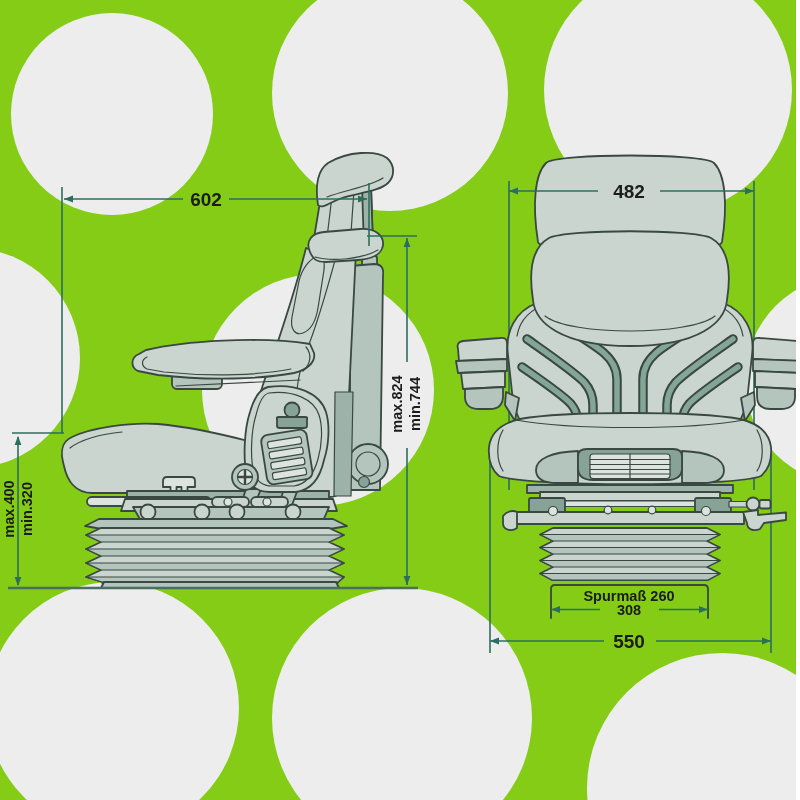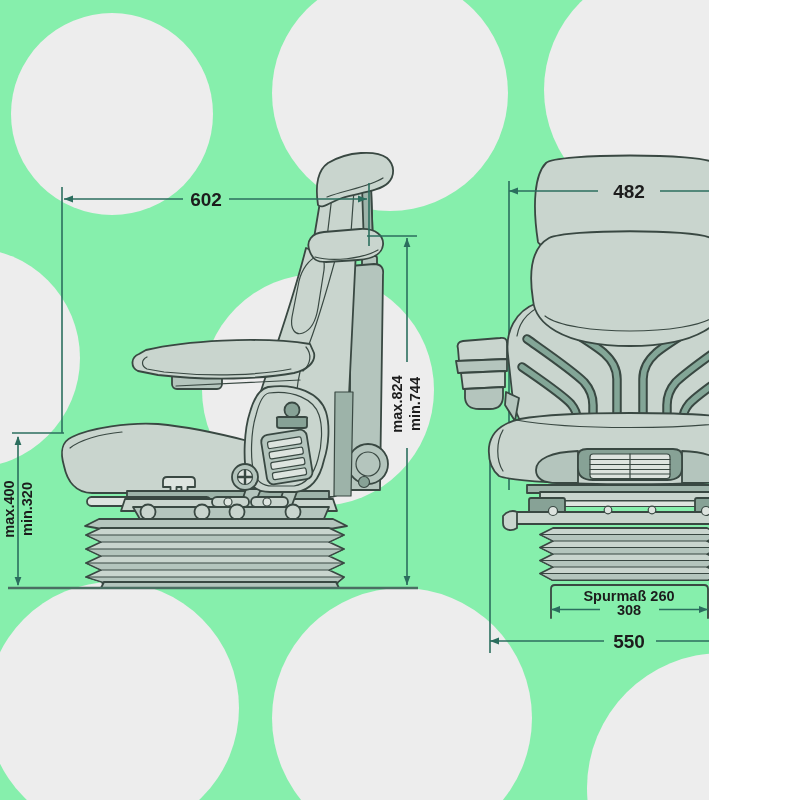--- a/index.html
+++ b/index.html
@@ -1,16 +1,16 @@
 <!DOCTYPE html>
 <html><head>
 <meta charset="utf-8">
 <style>
   html,body{margin:0;padding:0;background:#ffffff;}
-  .stage{position:relative;width:709px;height:800px;background:#86efac;overflow:hidden;
+  .stage{position:relative;width:796px;height:800px;background:#84cc16;overflow:hidden;
          font-family:"Liberation Sans",sans-serif;}
   svg{display:block;}
   .bgc{fill:#ededed;}
   .o  {stroke:#394842;stroke-width:1.8;stroke-linejoin:round;stroke-linecap:round;}
   .ot {stroke:#394842;stroke-width:1.2;stroke-linejoin:round;stroke-linecap:round;fill:none;}
   .fL{fill:#c9d5ce;} .fM{fill:#b4c5bd;} .fD{fill:#9db3a9;} .fA{fill:#87a296;} .fP{fill:#dde4df;} .fN{fill:none;}
   .dim {stroke:#2b6e5e;stroke-width:1.6;fill:none;}
   .dimf{fill:#2b6e5e;stroke:none;}
   .gnd {stroke:#4a6e62;stroke-width:2.6;}
   .groove-o{fill:none;stroke:#394842;stroke-width:9.5;stroke-linecap:round;stroke-linejoin:round;}

